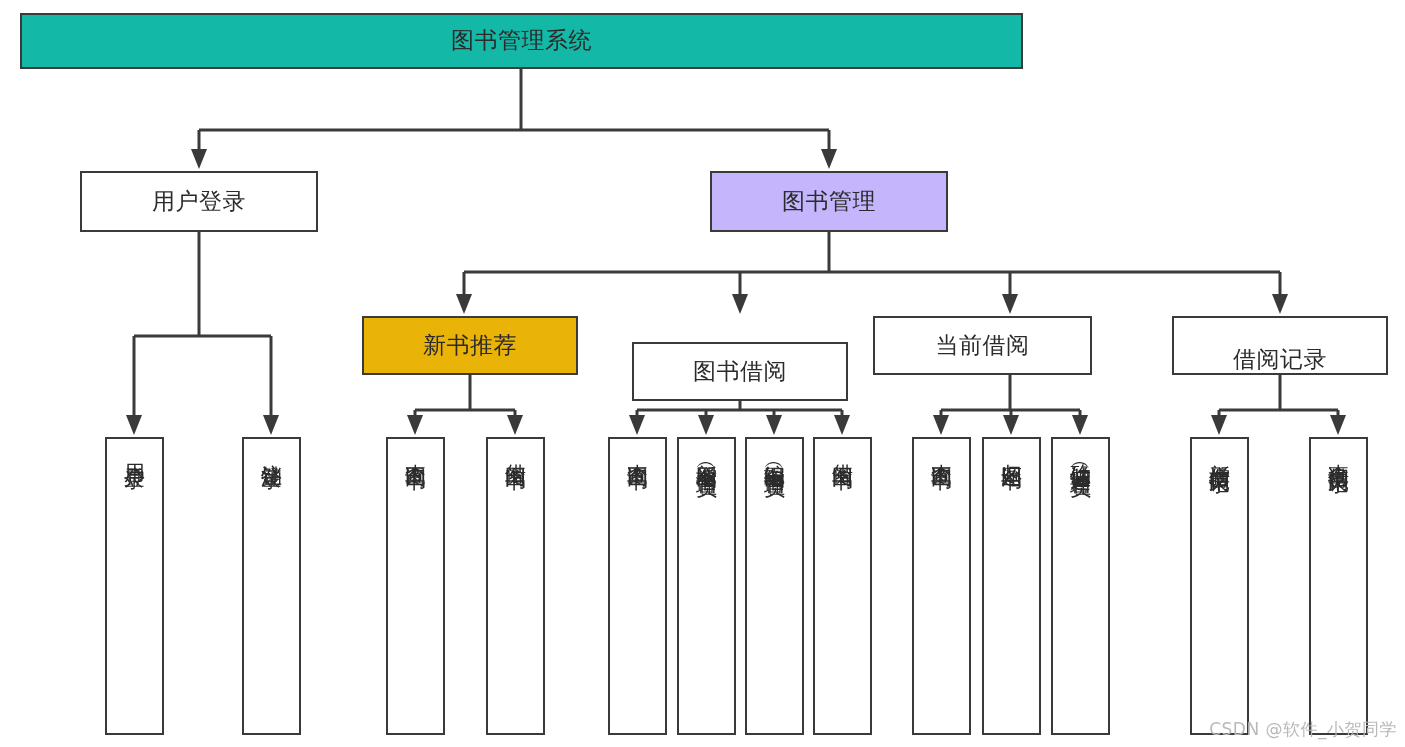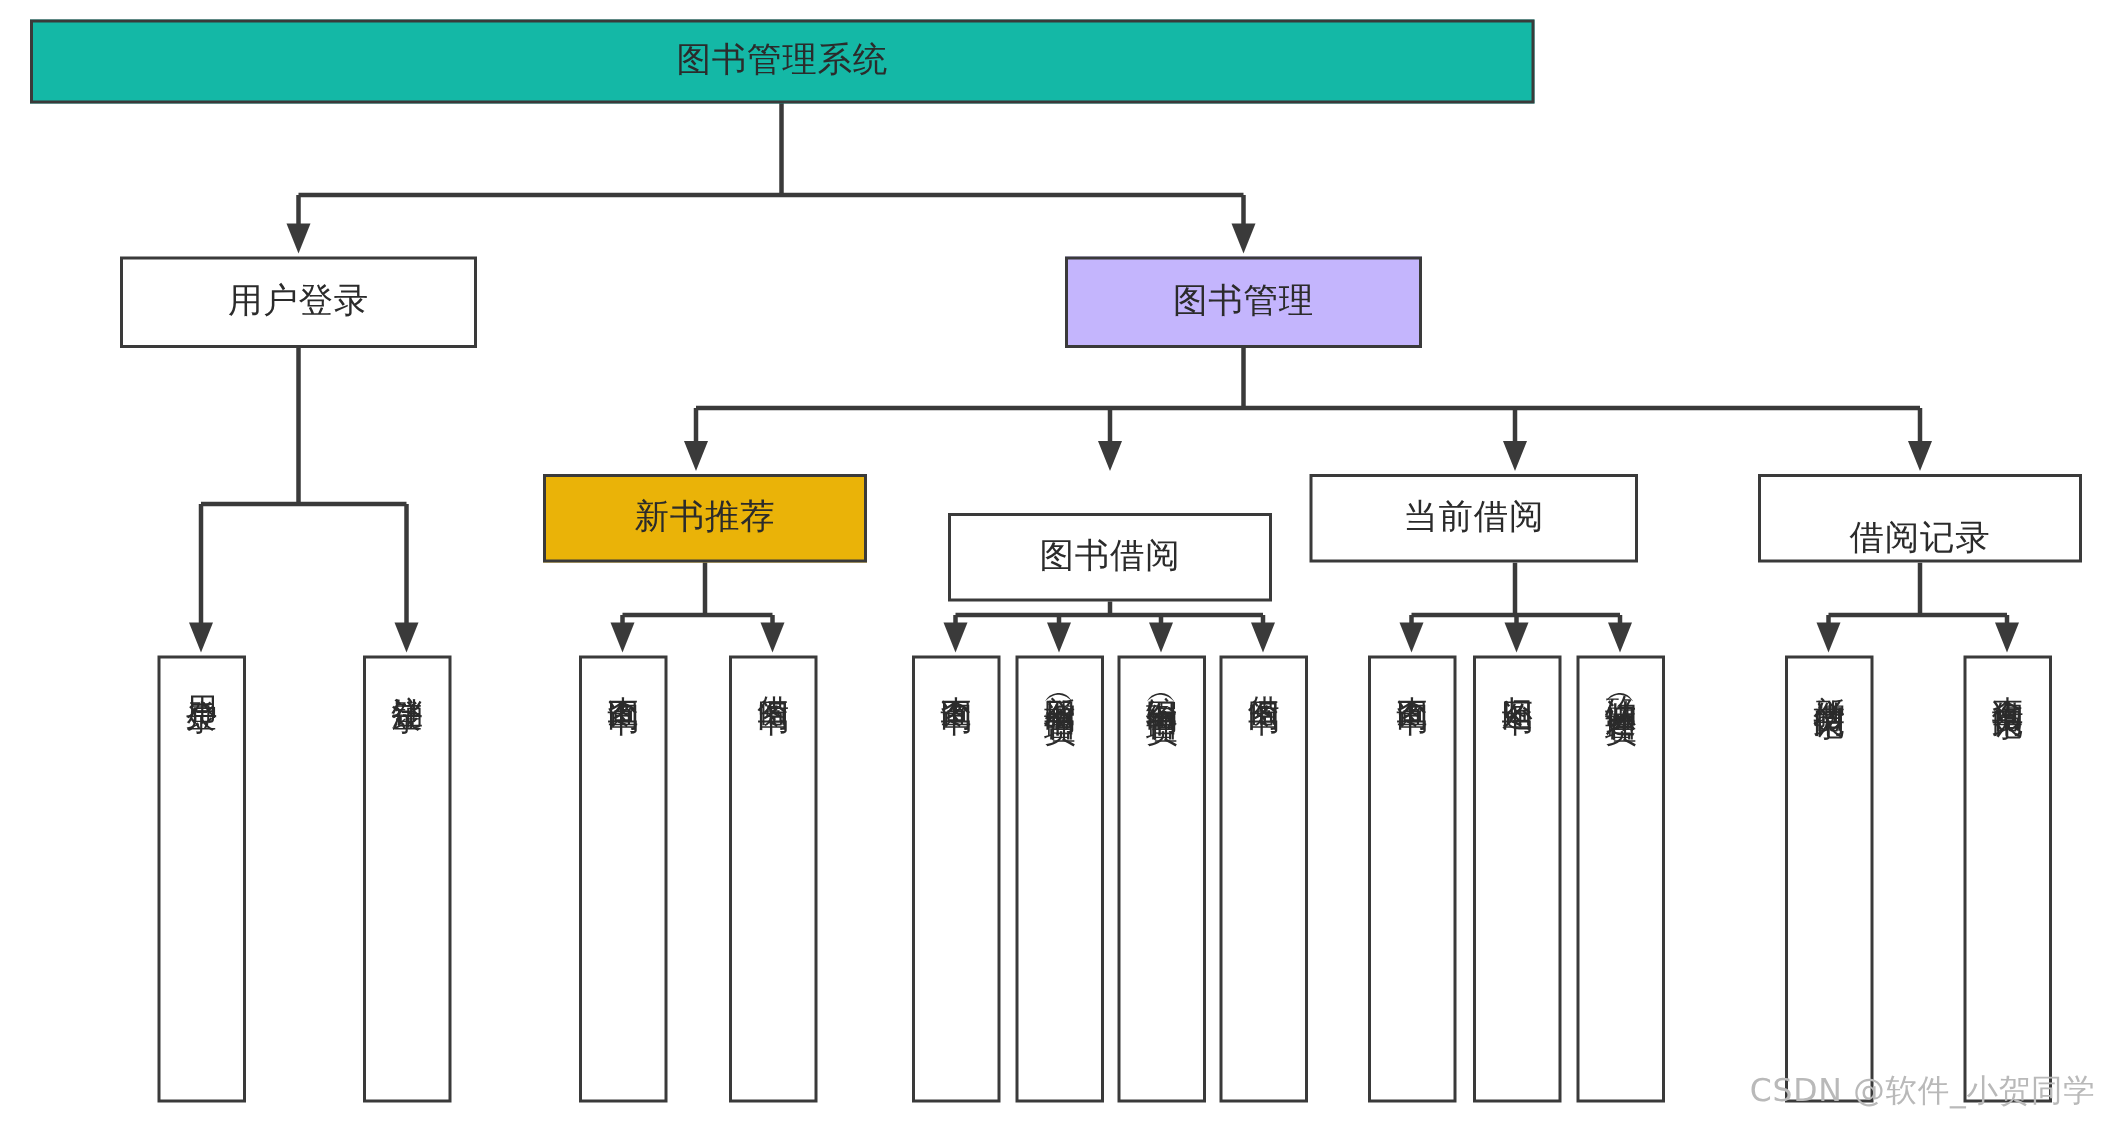--- a/index.html
+++ b/index.html
@@ -53,21 +53,21 @@
   }
   .node.root .node-label,
   .node.level2 .node-label,
   .node.level3 .node-label {
     font-size: 23px;
   }
   #watermark {
     position: absolute;
     right: 8px;
     bottom: 6px;
-    font-size: 21px;
+    font-size: 17px;
     color: #b9b9b9;
     letter-spacing: 0.5px;
     white-space: nowrap;
     font-family: "DejaVu Sans", "Liberation Sans", sans-serif;
   }
 </style>
 </head>
 <body>
 
 <div id="canvas">

